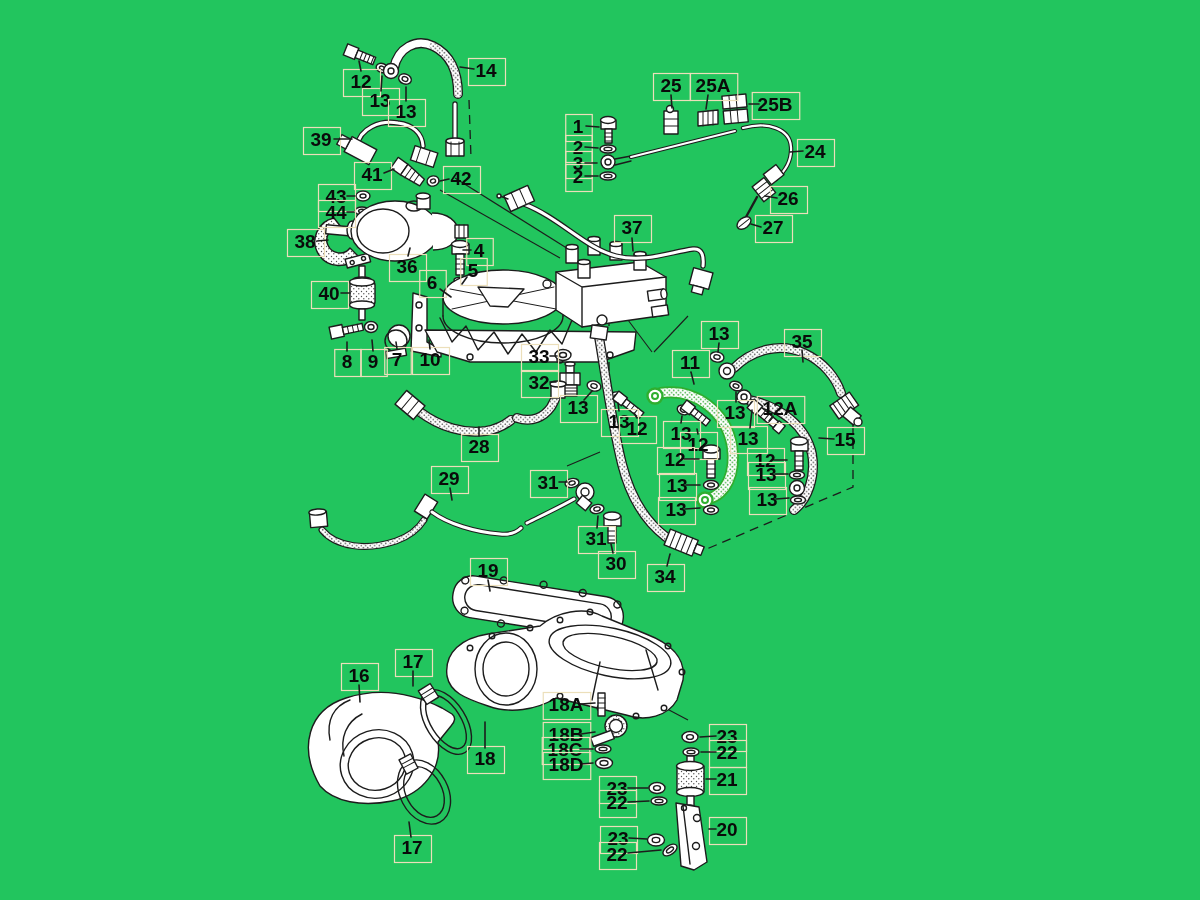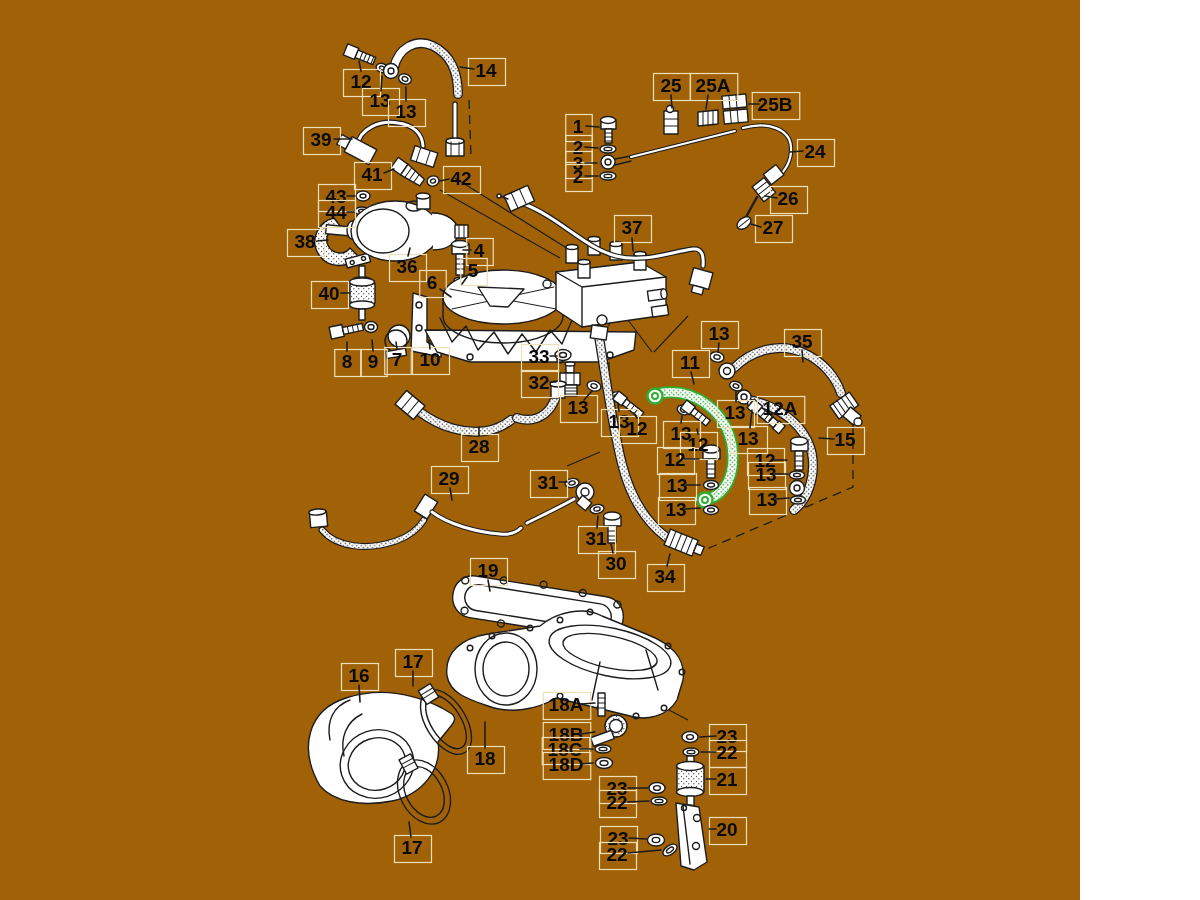--- a/index.html
+++ b/index.html
@@ -1,16 +1,16 @@
 <!DOCTYPE html>
 <html><head>
 <meta charset="utf-8">
 <style>
   html,body{margin:0;padding:0;background:#fff;}
-  .stage{position:relative;width:1080px;height:900px;background:#a16207;overflow:hidden;
+  .stage{position:relative;width:1200px;height:900px;background:#22c55e;overflow:hidden;
          font-family:"Liberation Sans", sans-serif;}
   svg text{font-family:"Liberation Sans", sans-serif;font-weight:bold;font-size:19px;fill:#0a0a0a;}
   .k{stroke:#1c1c1c;fill:none;stroke-width:1.4;stroke-linecap:round;stroke-linejoin:round}
   .kt{stroke:#1c1c1c;fill:none;stroke-width:1;stroke-linecap:round}
   .kf{stroke:#1c1c1c;fill:#fff;stroke-width:1.4;stroke-linejoin:round}
   .ks{stroke:#1c1c1c;fill:url(#speck);stroke-width:1.4;stroke-linejoin:round}
   .to{stroke:#1c1c1c;fill:none;stroke-width:10;stroke-linecap:round}
   .ti{stroke:#fff;fill:none;stroke-width:7.4;stroke-linecap:round}
   .tb{stroke:url(#braid);fill:none;stroke-width:7;stroke-linecap:round}
   .po{stroke:#1c1c1c;fill:none;stroke-width:5.4;stroke-linecap:round}

